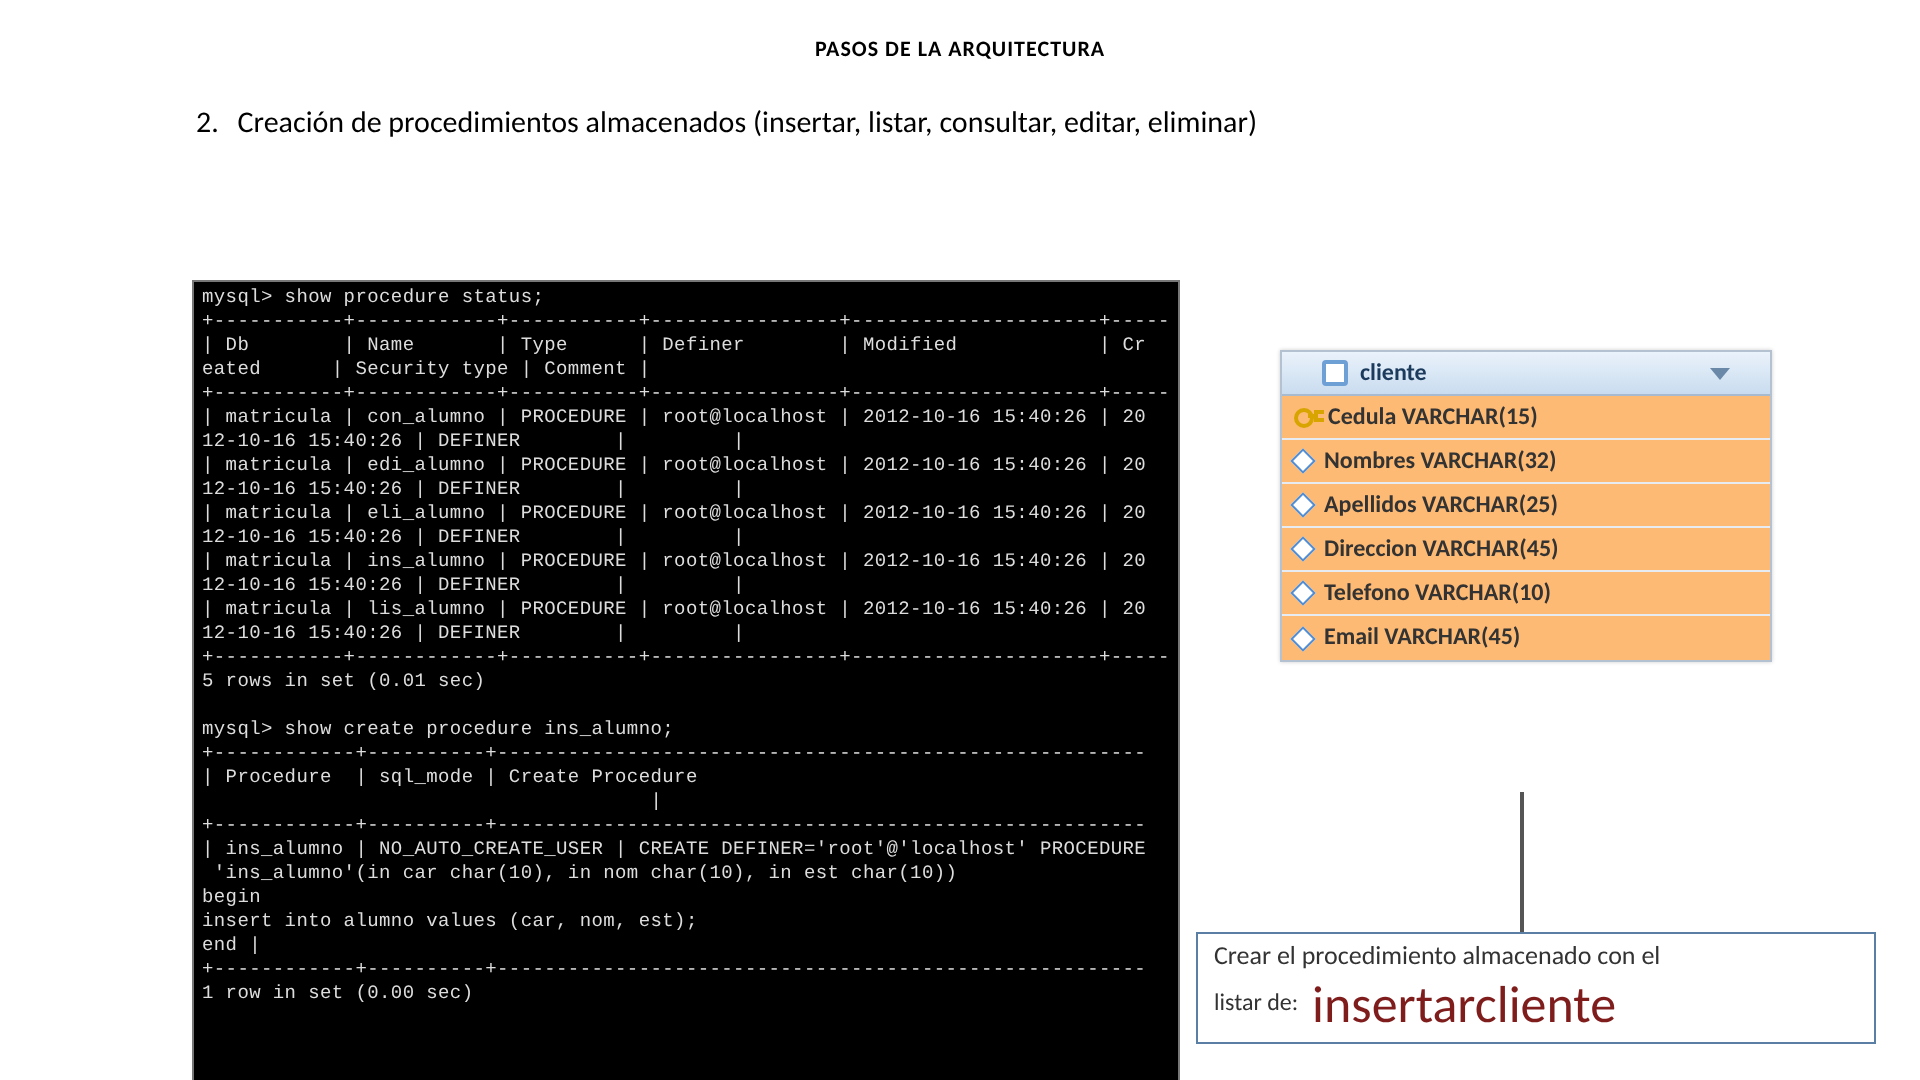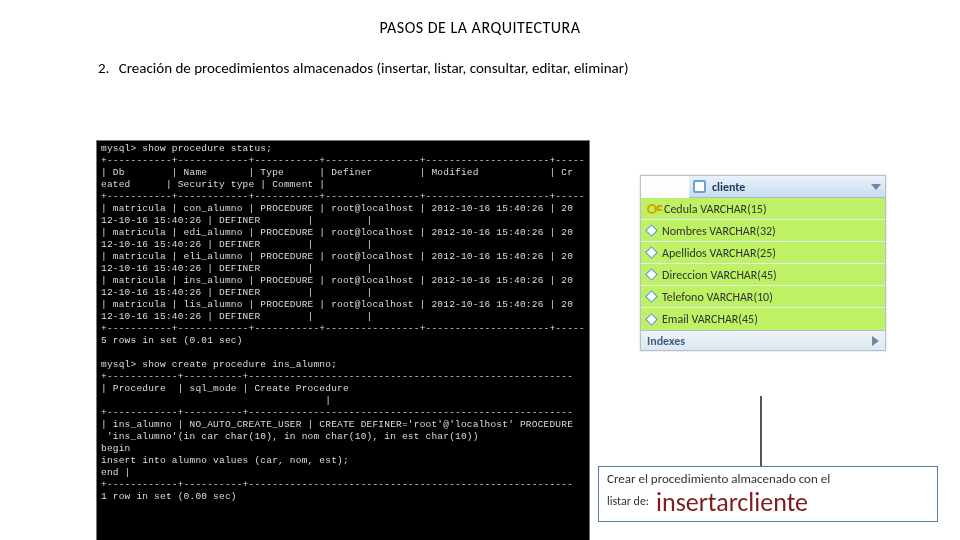--- a/index.html
+++ b/index.html
@@ -1,39 +1,39 @@
 <!DOCTYPE html>
 <html><head>
 <meta charset="utf-8">
 <style>
   * { box-sizing: border-box; margin: 0; padding: 0; }
   body { width: 960px; height: 540px; background: #fff; font-family: Calibri, Arial, sans-serif; position: relative; overflow: hidden; }
-  .title { font-weight: normal; font-size: 16px; text-align: center; margin-top: 18px; letter-spacing: .5px; }
+  .title { font-weight: bold; font-size: 11px; text-align: center; margin-top: 18px; letter-spacing: .5px; }
   .subtitle { font-size: 15px; margin: 22px 0 0 98px; }
   .subtitle .sn { margin-right: 6px; }
   .console {
     position: absolute; left: 96px; top: 140px; width: 494px; height: 440px;
     background:#000; color:#ddd; font-family: "Courier New", monospace; font-size: 9.5px;
     line-height: 12px; padding: 2px 4px; white-space: pre; border:1px solid #777;
     overflow:hidden; letter-spacing:.2px;
   }
   .table-panel {
     position:absolute; left:640px; top:175px; width:246px;
     border:1px solid #b3c1d1; background:#fefefe; font-size:12px;
     box-shadow:0 0 2px rgba(0,0,0,.2);
   }
   .table-head {
     background:linear-gradient(#eaf2fb,#c9dcef); height:22px;
     border-bottom:1px solid #a8bacd; display:flex; align-items:center;
-    padding:0 4px; justify-content:space-between;margin-left:48px;
+    padding:0 20px; justify-content:space-between;
   }
   .table-head .left { display:flex; align-items:center; gap:6px; font-weight:bold; color:#1b3a5c;}
   .sq-icon { width:13px; height:13px; background:#fff; border:2px solid #6ea0d6; border-radius:2px; }
   .chev { width:0; height:0; border-left:5px solid transparent; border-right:5px solid transparent; border-top:6px solid #6a88a8;}
-  .cols { background:#bef264; }
+  .cols { background:#fdba74;font-weight:bold; }
   .col-row { display:flex; align-items:center; height:22px; padding:0 6px; border-bottom:1px solid #e6ecf2; gap:6px; color:#333;}
   .col-row:last-child { border-bottom:none; }
   .key-icon { width:11px; height:11px; position:relative; }
   .key-icon::before { content:""; position:absolute; left:0; top:1px; width:6px; height:6px; border:2px solid #d8a400; border-radius:50%; }
   .key-icon::after { content:""; position:absolute; left:7px; top:4px; width:5px; height:2px; background:#d8a400; box-shadow:3px -2px 0 0 #d8a400, 3px 2px 0 0 #d8a400;}
   .diamond { width:9px; height:9px; border:1px solid #4f8dd6; transform:rotate(45deg); background:#fff;}
   .indexes-row {
     background:linear-gradient(#eef3f9,#dde7f1); height:20px; border-top:1px solid #b3c1d1;
     display:flex; align-items:center; justify-content:space-between; padding:0 6px; color:#3f5f80; font-weight:bold;
   }
@@ -115,24 +115,20 @@
       </div>
       <div class="col-row">
         <span class="diamond"></span>
         <span>Telefono VARCHAR(10)</span>
       </div>
       <div class="col-row">
         <span class="diamond"></span>
         <span>Email VARCHAR(45)</span>
       </div>
     </div>
-  <div class="indexes-row">
-    <span>Indexes</span>
-    <span class="tri-right"></span>
-  </div>
 </div>
 
 <div class="stem"></div>
 
 <div class="note-box">
   <div class="line1">Crear el procedimiento almacenado con el</div>
   <div>
     <span class="small">listar de:</span>
     <span class="big">insertarcliente</span>
   </div>

